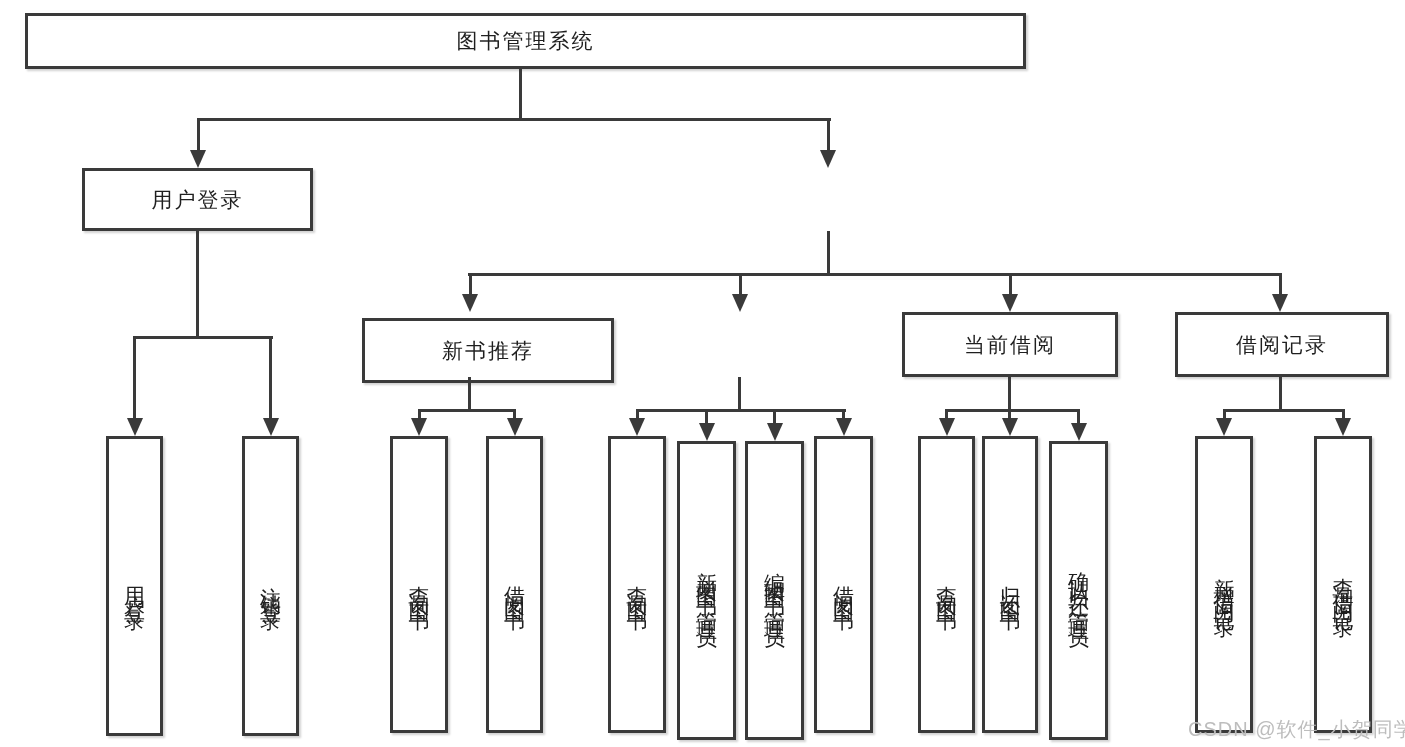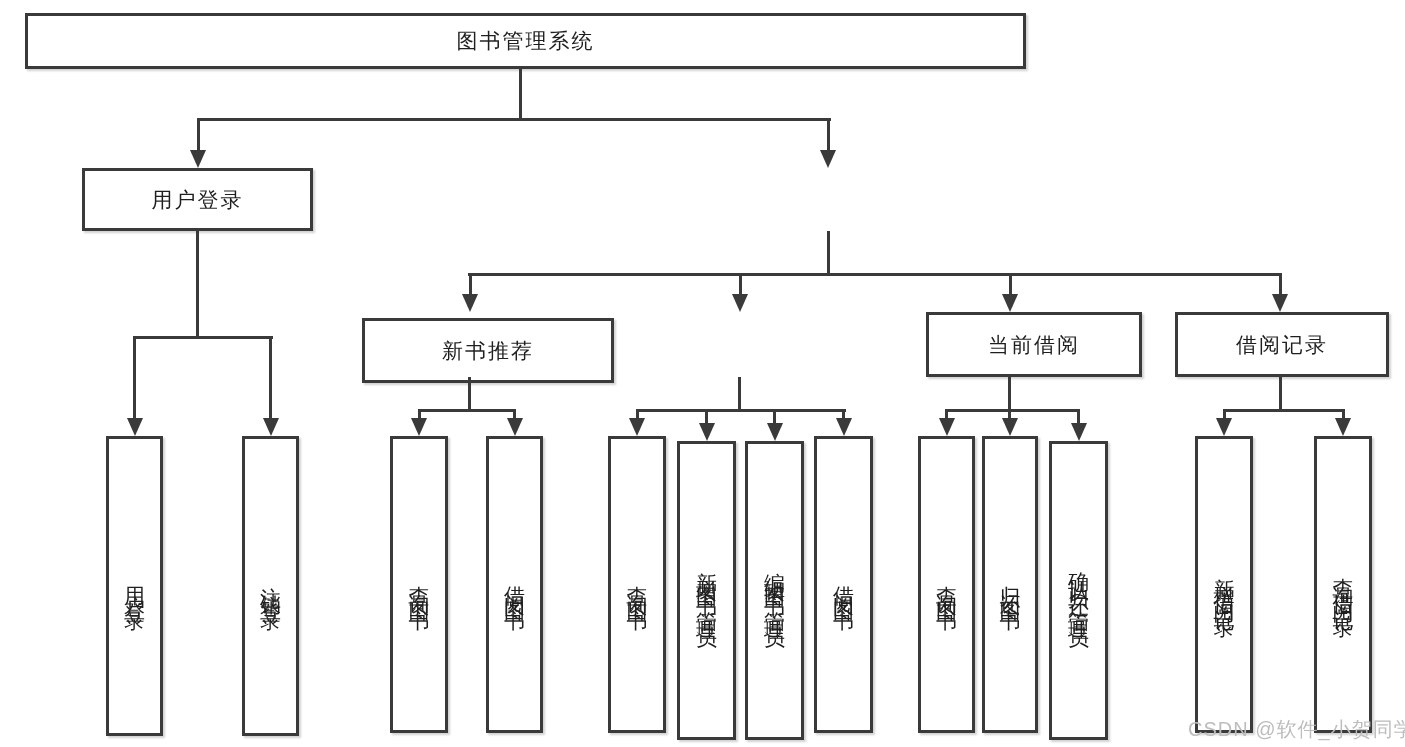--- a/index.html
+++ b/index.html
@@ -60,21 +60,21 @@
     <span class="h-label">图书管理系统</span>
   </div>
 
   <div class="box" style="left:82px;top:168px;width:231px;height:63px;">
     <span class="h-label">用户登录</span>
   </div>
 
   <div class="box" style="left:362px;top:312px;width:252px;height:65px;margin-top:6px;">
     <span class="h-label">新书推荐</span>
   </div>
-  <div class="box" style="left:902px;top:312px;width:216px;height:65px;margin-left:24px;">
+  <div class="box" style="left:902px;top:312px;width:216px;height:65px;">
     <span class="h-label">当前借阅</span>
   </div>
   <div class="box" style="left:1175px;top:312px;width:214px;height:65px;">
     <span class="h-label">借阅记录</span>
   </div>
 
   <div class="box" style="left:106px;top:436px;width:57px;height:300px;">
     <span class="v-label">用户登录</span>
   </div>
   <div class="box" style="left:242px;top:436px;width:57px;height:300px;">

